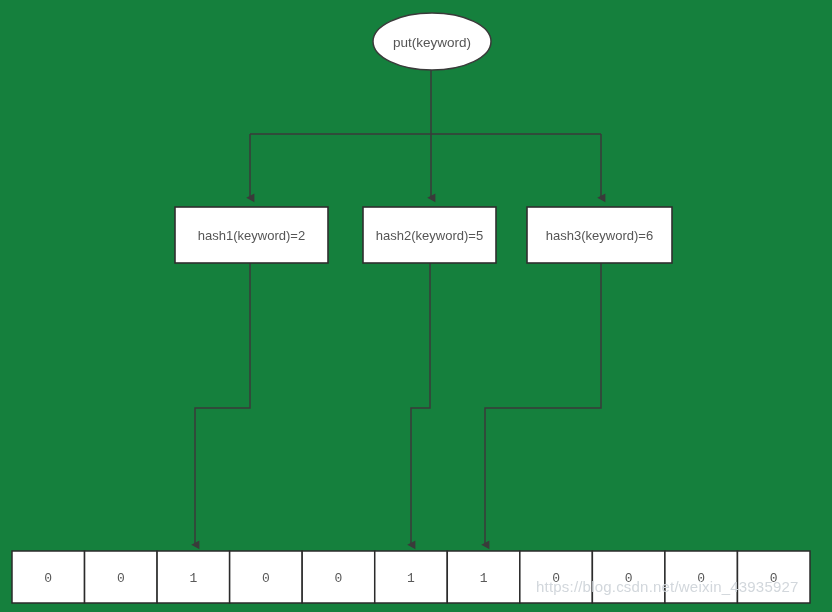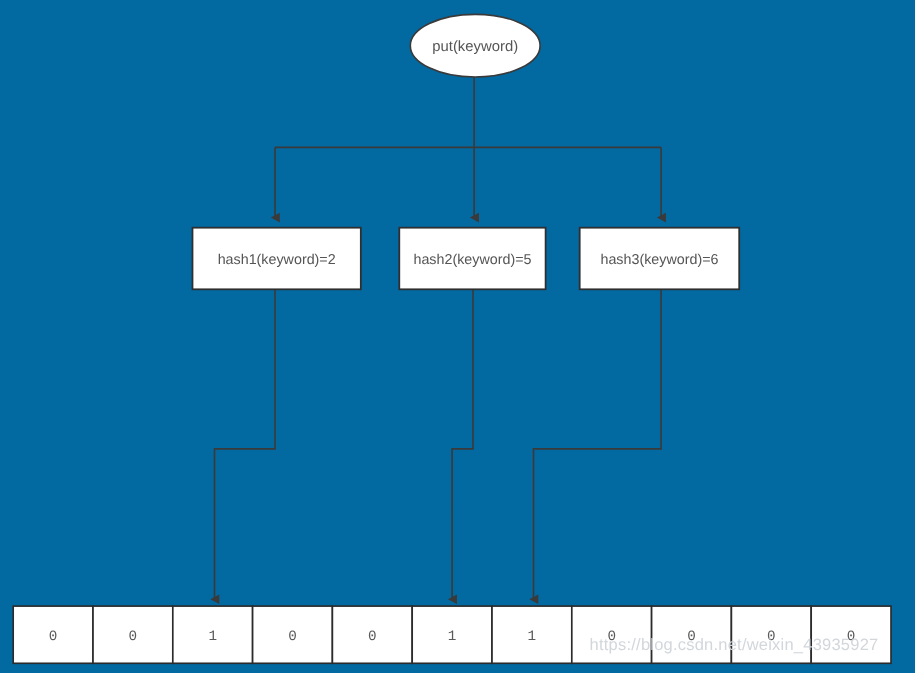--- a/index.html
+++ b/index.html
@@ -7,21 +7,21 @@
     padding: 0;
     background: #ffffff;
   }
   body {
     font-family: "Liberation Sans", sans-serif;
   }
   #canvas {
     position: relative;
     width: 832px;
     height: 612px;
-    background: #0369a1;
+    background: #15803d;
     overflow: hidden;
   }
   #diagram-svg {
     position: absolute;
     left: 0;
     top: 0;
     width: 832px;
     height: 612px;
   }
   .node-text {

